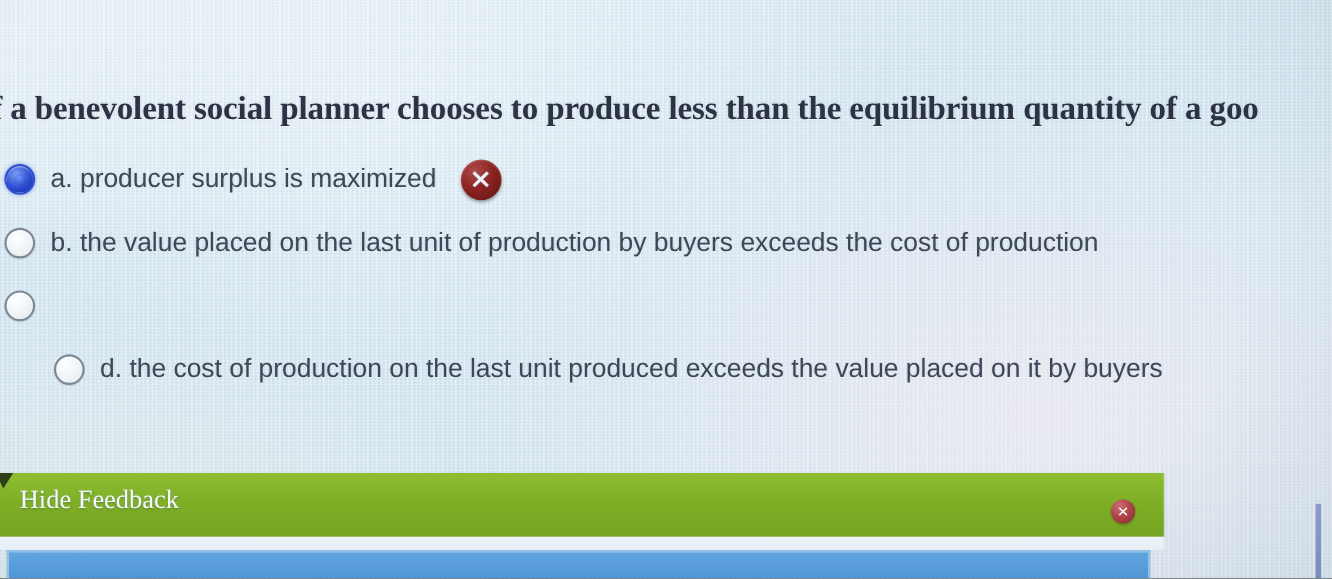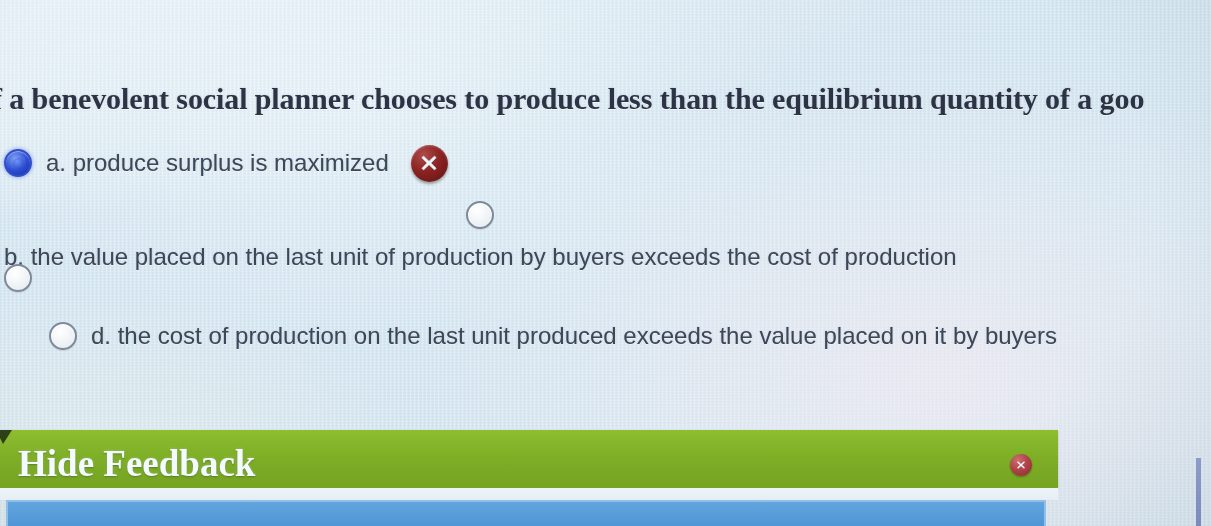--- a/index.html
+++ b/index.html
@@ -151,22 +151,22 @@
     width: 1064px;
     height: 58px;
     background: linear-gradient(180deg, #8dbe2c 0%, #7db022 45%, #74a51d 100%);
     box-shadow: 0 1px 2px rgba(0,0,0,.25);
   }
   #feedback-title {
     position: absolute;
     left: 24px;
     top: 12px;
     font-family: "Liberation Serif", serif;
-    font-weight: 700;
-    font-size: 37px;
+    font-weight: 400;
+    font-size: 24px;
     color: #f4fbff;
     text-shadow: 0 1px 2px rgba(40,70,10,.55), 0 0 3px rgba(255,255,255,.35);
     white-space: nowrap;
   }
   #feedback-toggle {
     position: absolute;
     left: 2px;
     top: 0px;
     width: 20px;
     height: 18px;
@@ -237,29 +237,29 @@
   <div id="bg-warm"></div>
   <div id="glare"></div>
   <div id="bg-vignette"></div>
 
   <div id="content">
 
     <div class="question-stem">f a benevolent social planner chooses to produce less than the equilibrium quantity of a goo</div>
 
     <div class="answer-row" style="top:143px; left:4px;">
       <span class="radio on"></span>
-      <span class="answer-label">a. produce surplus is maximized</span>
+      <span class="answer-label">a. producer surplus is maximized</span>
       <span class="incorrect-badge">
         <svg width="24" height="24" viewBox="0 0 24 24" aria-hidden="true">
           <path d="M6.5 5 L12 10.2 L17.5 5 L19.2 6.8 L14 12 L19.2 17.2 L17.5 19 L12 13.8 L6.5 19 L4.8 17.2 L10 12 L4.8 6.8 Z" fill="#eef6fb" stroke="#cfe0ea" stroke-width="0.6"></path>
         </svg>
       </span>
     </div>
 
-    <div class="answer-row" style="top:201px; left:4px;flex-direction:column;">
+    <div class="answer-row" style="top:201px; left:4px;">
       <span class="radio off"></span>
       <span class="answer-label">b. the value placed on the last unit of production by buyers exceeds the cost of production</span>
     </div>
 
     <div class="answer-row" style="top:258px; left:4px;">
       <span class="radio off"></span>
     </div>
 
     <div class="answer-row" style="top:316px; left:4px;padding-left:45px;">
       <span class="radio off"></span>

